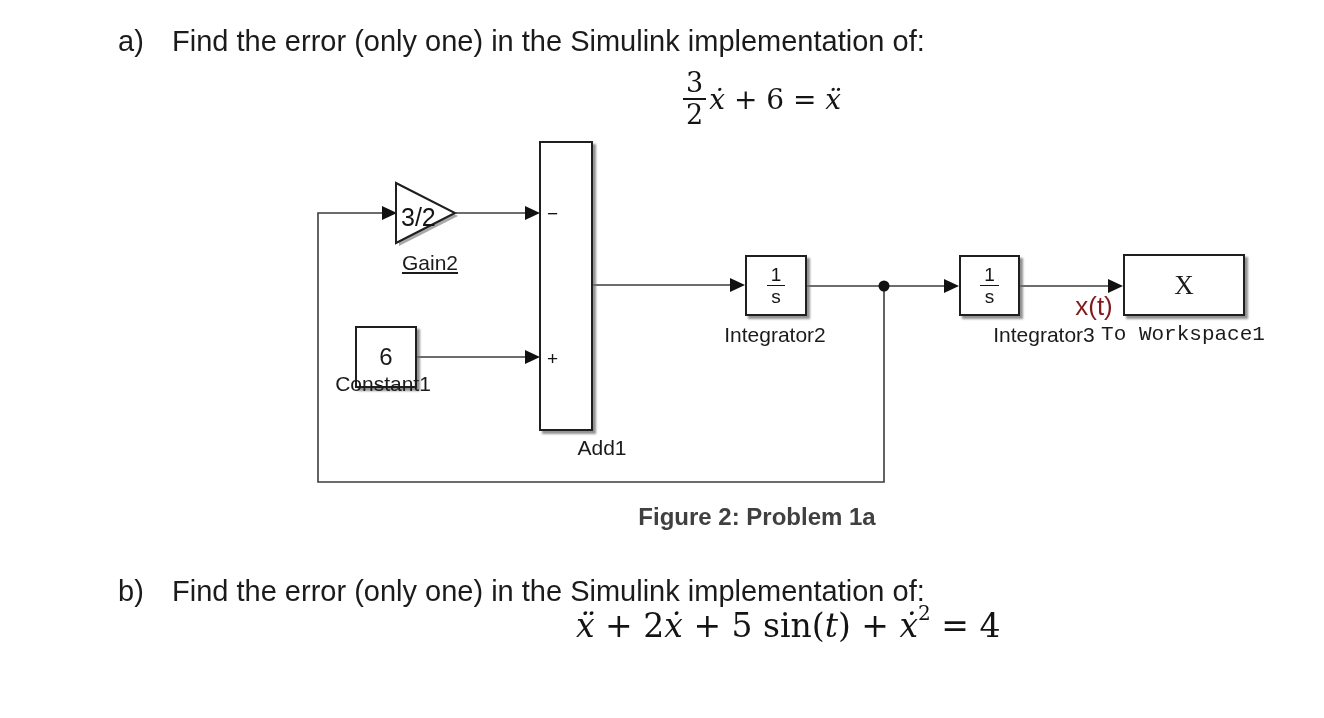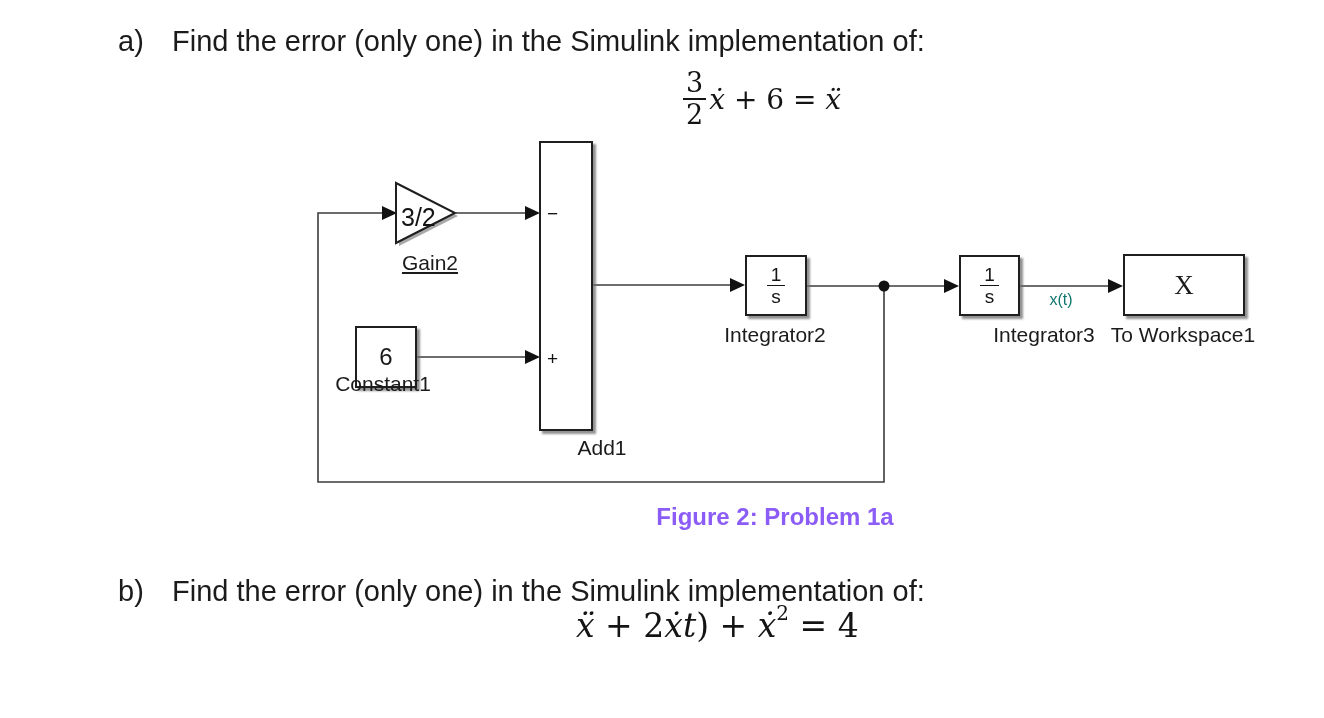--- a/index.html
+++ b/index.html
@@ -27,21 +27,21 @@
   .caption{position:absolute;transform:translateX(-50%);font-weight:bold;font-size:24px;
            font-family:"Liberation Sans",sans-serif;white-space:nowrap;}
 
   
   .wires{position:absolute;left:0;top:0;}
   .blk{position:absolute;box-sizing:border-box;background:#ffffff;border:2px solid #1f1f1f;
        display:flex;align-items:center;justify-content:center;
        box-shadow:3px 3px 2px rgba(110,110,110,0.75);}
   .blk-label{position:absolute;transform:translateX(-50%);font-size:21px;white-space:nowrap;
              color:#1b1b1b;}
-  .sig-label{position:absolute;transform:translateX(-50%);font-size:16px;color:#0f766e;}
+  .sig-label{position:absolute;transform:translateX(-50%);font-size:26px;color:#7f1d1d;margin-left:33px;}
   .gain-value{position:absolute;font-size:25px;color:#141414;}
   .const-value{font-size:24px;}
   .tw-value{font-family:"Liberation Serif","DejaVu Serif",serif;font-size:27px;}
   .add-sign{position:absolute;font-size:19px;left:6px;color:#141414;}
   .intfrac{display:inline-flex;flex-direction:column;align-items:center;
            font-size:19px;line-height:1.12;color:#141414;}
   .intfrac .inum{border-bottom:1.6px solid #141414;padding:0 4px;}
 </style>
 </head>
 <body>
@@ -113,33 +113,34 @@
         <span>s</span>
       </span>
   </div>
   <div class="blk-label" style="left:1044px;top:323px;">Integrator3</div>
 
   <div class="sig-label" style="left:1061px;top:291px;">x(t)</div>
 
   <div class="blk tw-value" style="left:1123px;top:254px;width:122px;height:62px;">
     <span>X</span>
   </div>
-  <div class="blk-label" style="left:1183px;top:323px;">To Workspace1</div>
+  <div class="blk-label" style="left:1183px;top:323px;font-family:Liberation Mono, monospace;">To Workspace1</div>
 
-  <div class="caption" style="left:775px;top:503px;color:#8b5cf6;">Figure 2: Problem 1a</div>
+  <div class="caption" style="left:757px;top:503px;color:#404040;">Figure 2: Problem 1a</div>
 
   <div class="prob" style="left:118px;top:574px;">
     <span class="item">b)</span>
     <span class="prompt">Find the error (only one) in the Simulink implementation of:</span>
   </div>
 
   <div class="eq eq-b" style="left:576px;top:606px;">
     <span class="mvar">ẍ</span>
       <span> + 2</span>
       <span class="mvar">ẋ</span>
+      <span> + 5 sin(</span>
       <span class="mvar">t</span>
       <span>) + </span>
       <span class="mvar">ẋ</span>
       <span class="eqsup">2</span>
       <span> = 4</span>
   </div>
 
 </div>
 
 </body></html>

